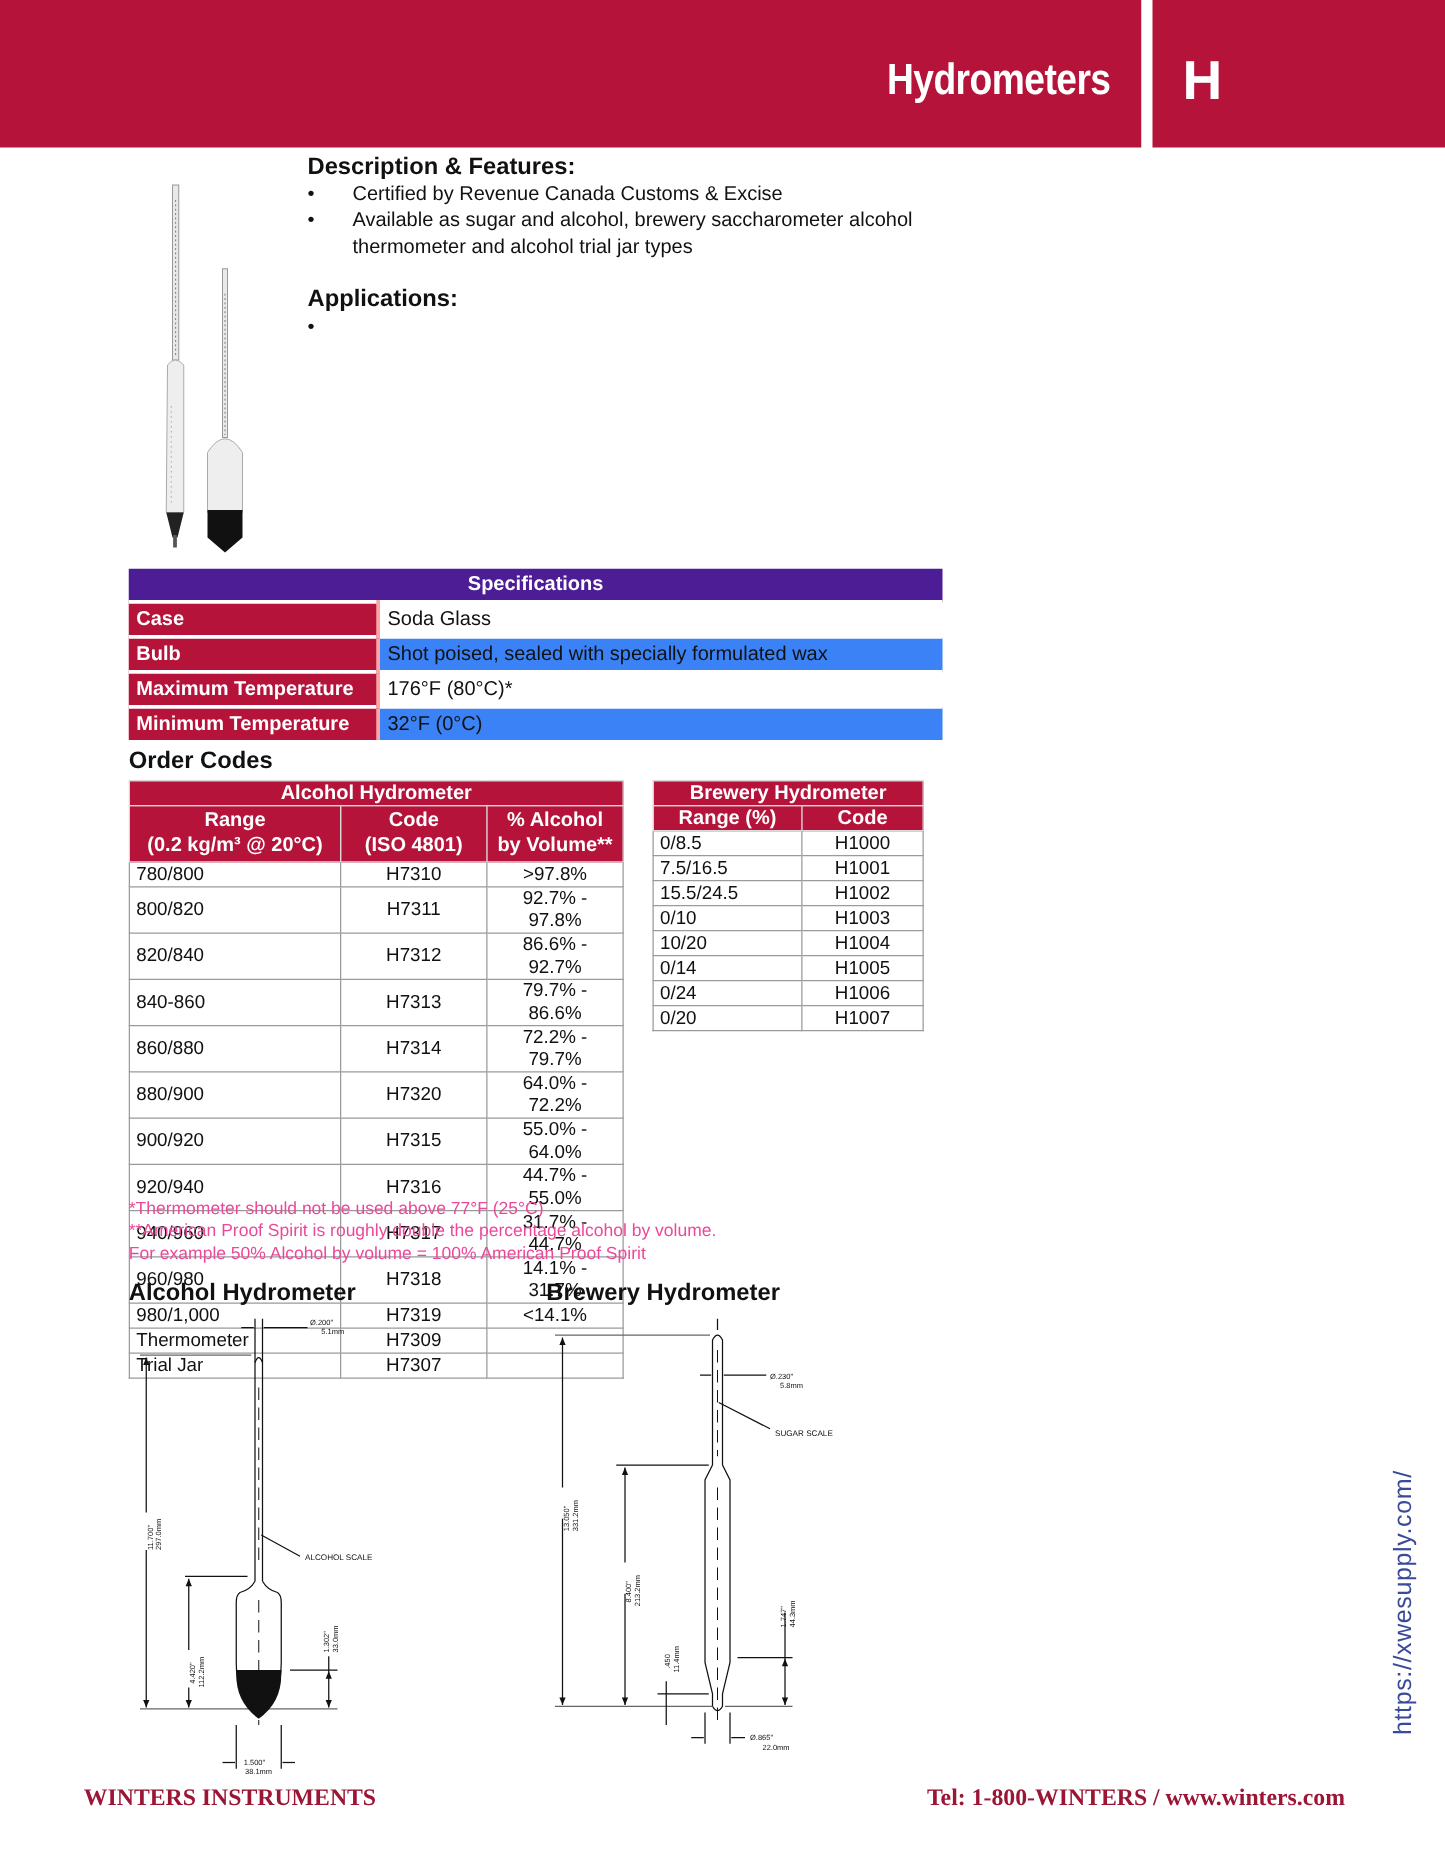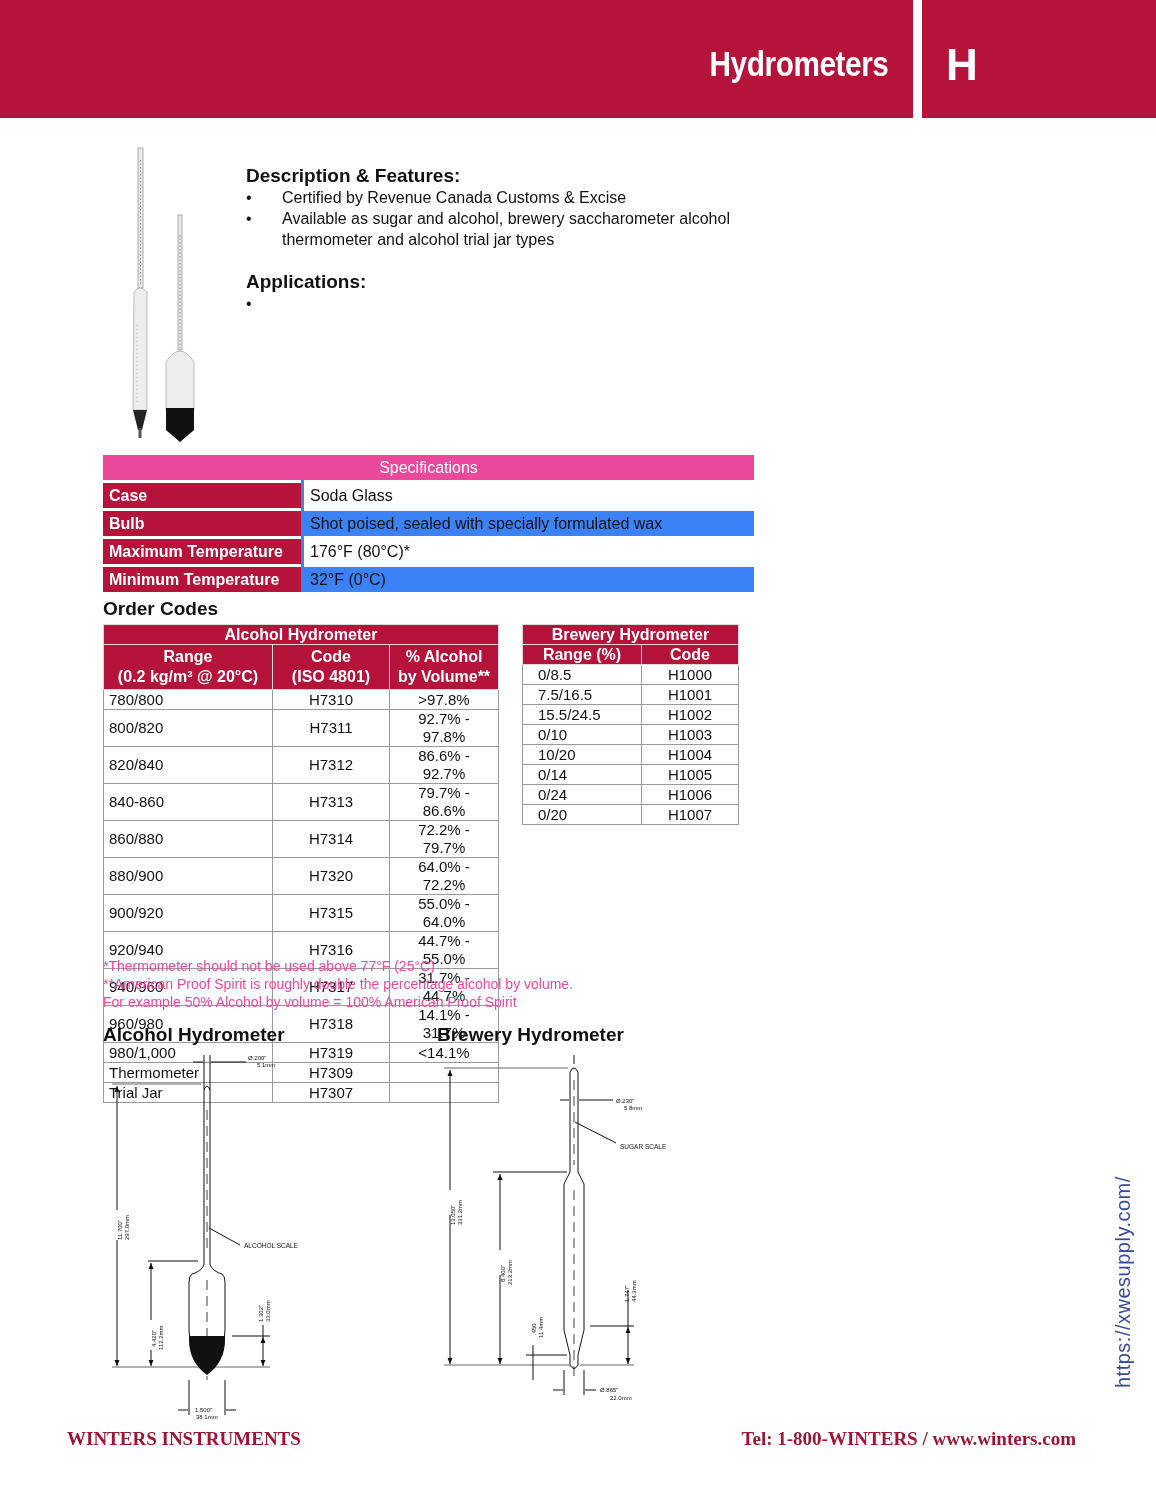--- a/index.html
+++ b/index.html
@@ -17,37 +17,37 @@
   .bullets { font-size:16px; line-height:21px; color:#111; }
   .bullet { position:relative; padding-left:36px; }
   .bullet .dot { position:absolute; left:0; top:0; }
 
   
   .photo { left:120px; top:140px; width:90px; height:305px; }
 
   
   table { border-collapse:collapse; }
   .spec { left:103px; top:455px; width:651px; font-size:16px; }
-  .spec th { background:#ec4899; color:#fff; font-weight:normal; font-size:16px; height:25px; padding:0; text-align:center; }
+  .spec th { background:#4c1d95; color:#fff; font-weight:bold; font-size:16px; height:25px; padding:0; text-align:center; }
   .spec td { height:25px; padding:0 6px; border-top:3px solid #fff; }
-  .spec td.lbl { background:#b5133a; color:#fff; font-weight:bold; width:186px; border-right:3px solid #3b82f6; white-space:nowrap;margin-top:20px; }
+  .spec td.lbl { background:#b5133a; color:#fff; font-weight:bold; width:186px; border-right:3px solid #fca5a5; white-space:nowrap;margin-top:20px; }
   .spec tr.alt td.val { background:#3b82f6; }
 
   .order-h { left:103px; top:598px; font-size:19px; font-weight:bold; }
 
   .alc { left:103px; top:624px; width:396px; font-size:15px; }
   .alc th { background:#b5133a; color:#fff; font-weight:bold; font-size:16px; padding:0; text-align:center; border:1px solid #d9d9d9; }
   .alc th.top { height:19px; }
   .alc th.sub { height:44px; line-height:20px; }
   .alc td { height:19px; padding:0 5px; border:1px solid #9a9a9a; line-height:18px; }
   .alc td.c { text-align:center; }
 
   .brw { left:522px; top:624px; width:217px; font-size:15px; }
   .brw th { background:#b5133a; color:#fff; font-weight:bold; font-size:16px; height:19px; padding:0; text-align:center; border:1px solid #d9d9d9; }
-  .brw td { height:19px; padding:0 15px; border:1px solid #9a9a9a; line-height:18px; }
+  .brw td { height:19px; padding:0 5px; border:1px solid #9a9a9a; line-height:18px; }
   .brw td.c { text-align:center; }
 
   .notes { left:103px; top:957px; font-size:14px; line-height:18px; color:#ec4899; }
 
   .diag-h { font-size:19px; font-weight:bold; }
 
   .diag { position:absolute; }
   .diag text { font-family:"Liberation Sans", sans-serif; fill:#111; }
 
   .footer-l { left:67px; top:1428px; font-family:"Liberation Serif", serif; font-weight:bold; font-size:19px; color:#9b1535; }
@@ -73,21 +73,21 @@
     <rect x="18.5" y="288" width="3" height="10" fill="#555"></rect>
   </g>
   <g>
     <rect x="58" y="75" width="4" height="135" fill="#e9e9e9" stroke="#999" stroke-width="0.8"></rect>
     <line x1="60" y1="95" x2="60" y2="208" stroke="#777" stroke-width="0.8" stroke-dasharray="1.5 2"></line>
     <path d="M46 222 Q60 200 74 222 L74 270 L46 270 Z" fill="#eeeeee" stroke="#aaa" stroke-width="0.8"></path>
     <path d="M46 268 L74 268 L74 290 L60 302 L46 290 Z" fill="#111"></path>
   </g>
 </svg>
 
-<div class="abs" style="left:246px; top:123px; width:520px;margin-top:42px;">
+<div class="abs" style="left:246px; top:123px; width:520px;">
   <div class="sec-h">Description &amp; Features:</div>
   <div class="bullets">
     <div class="bullet"><span class="dot">•</span><span>Certified by Revenue Canada Customs &amp; Excise</span></div>
     <div class="bullet"><span class="dot">•</span><span>Available as sugar and alcohol, brewery saccharometer alcohol thermometer and alcohol trial jar types</span></div>
   </div>
   <div class="sec-h" style="margin-top:21px;">Applications:</div>
   <div class="bullets">
     <div class="bullet"><span class="dot">•</span></div>
   </div>
 </div>

